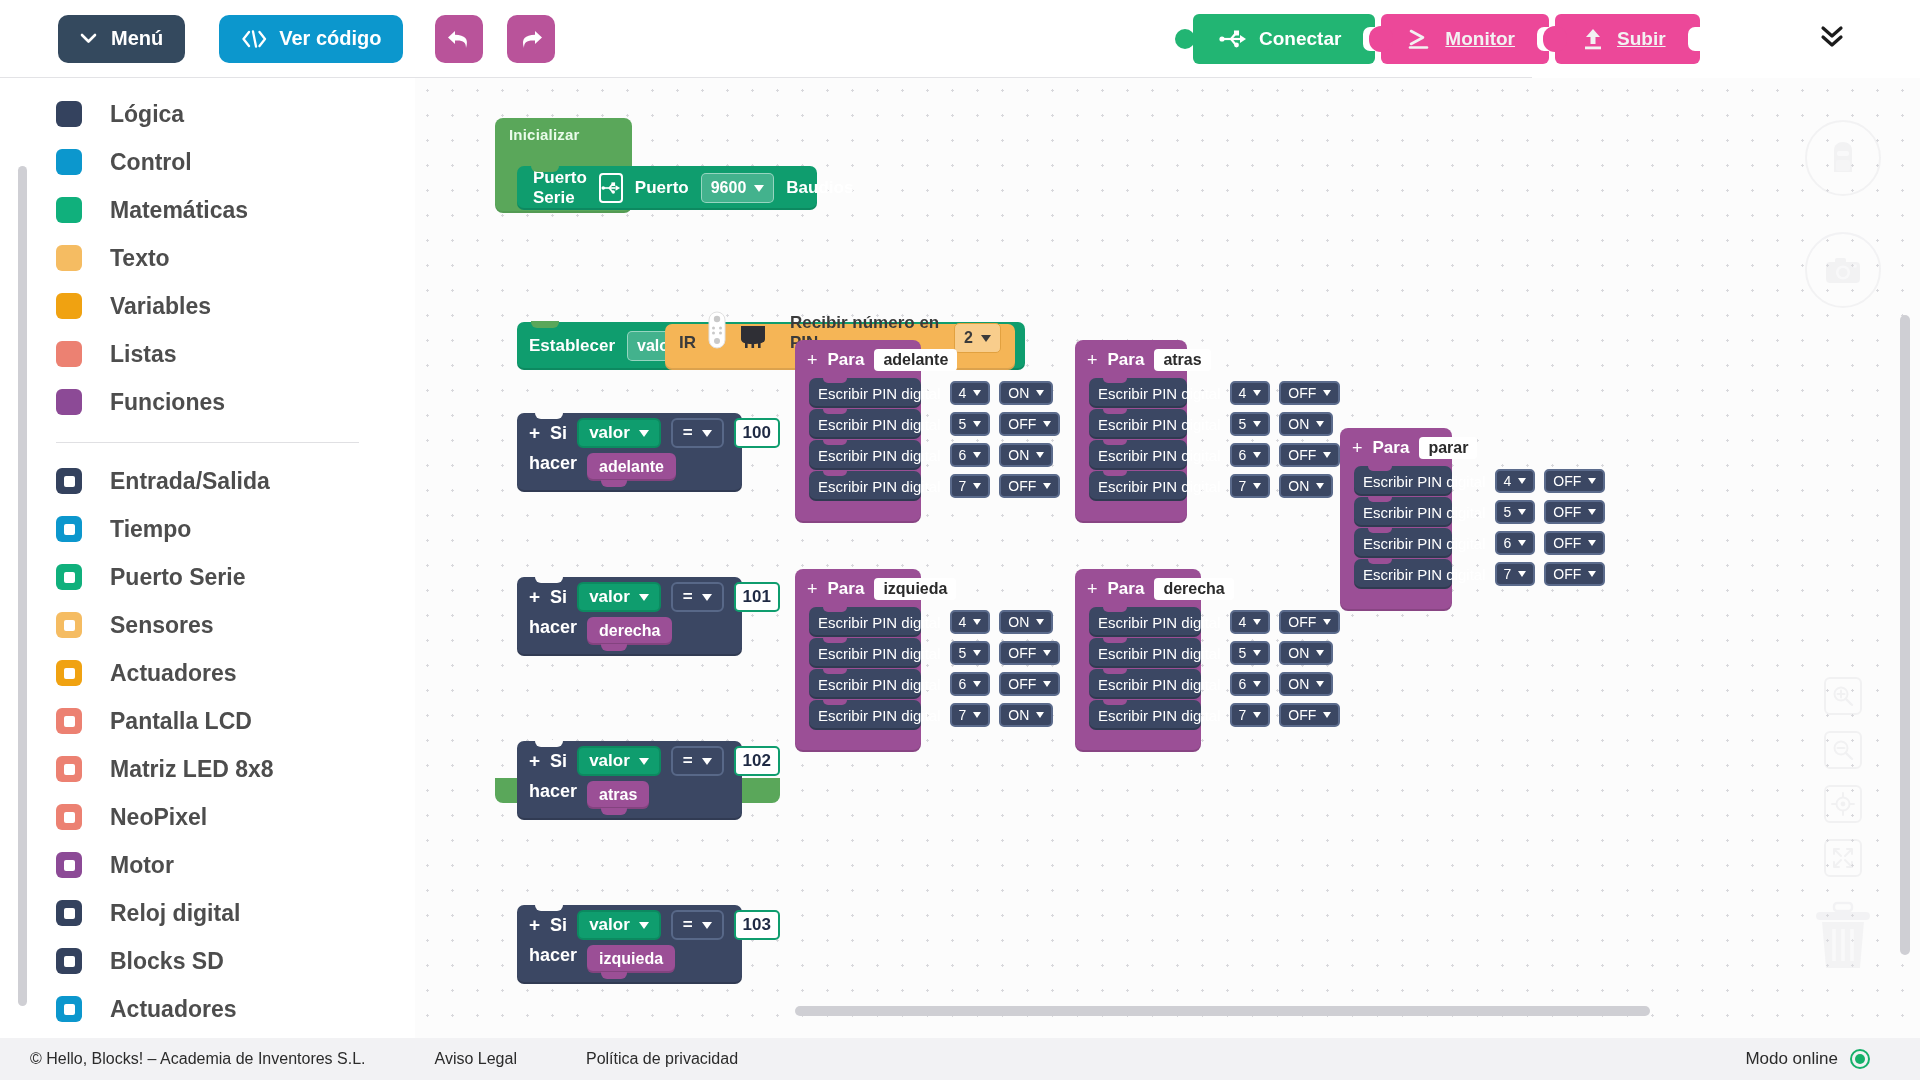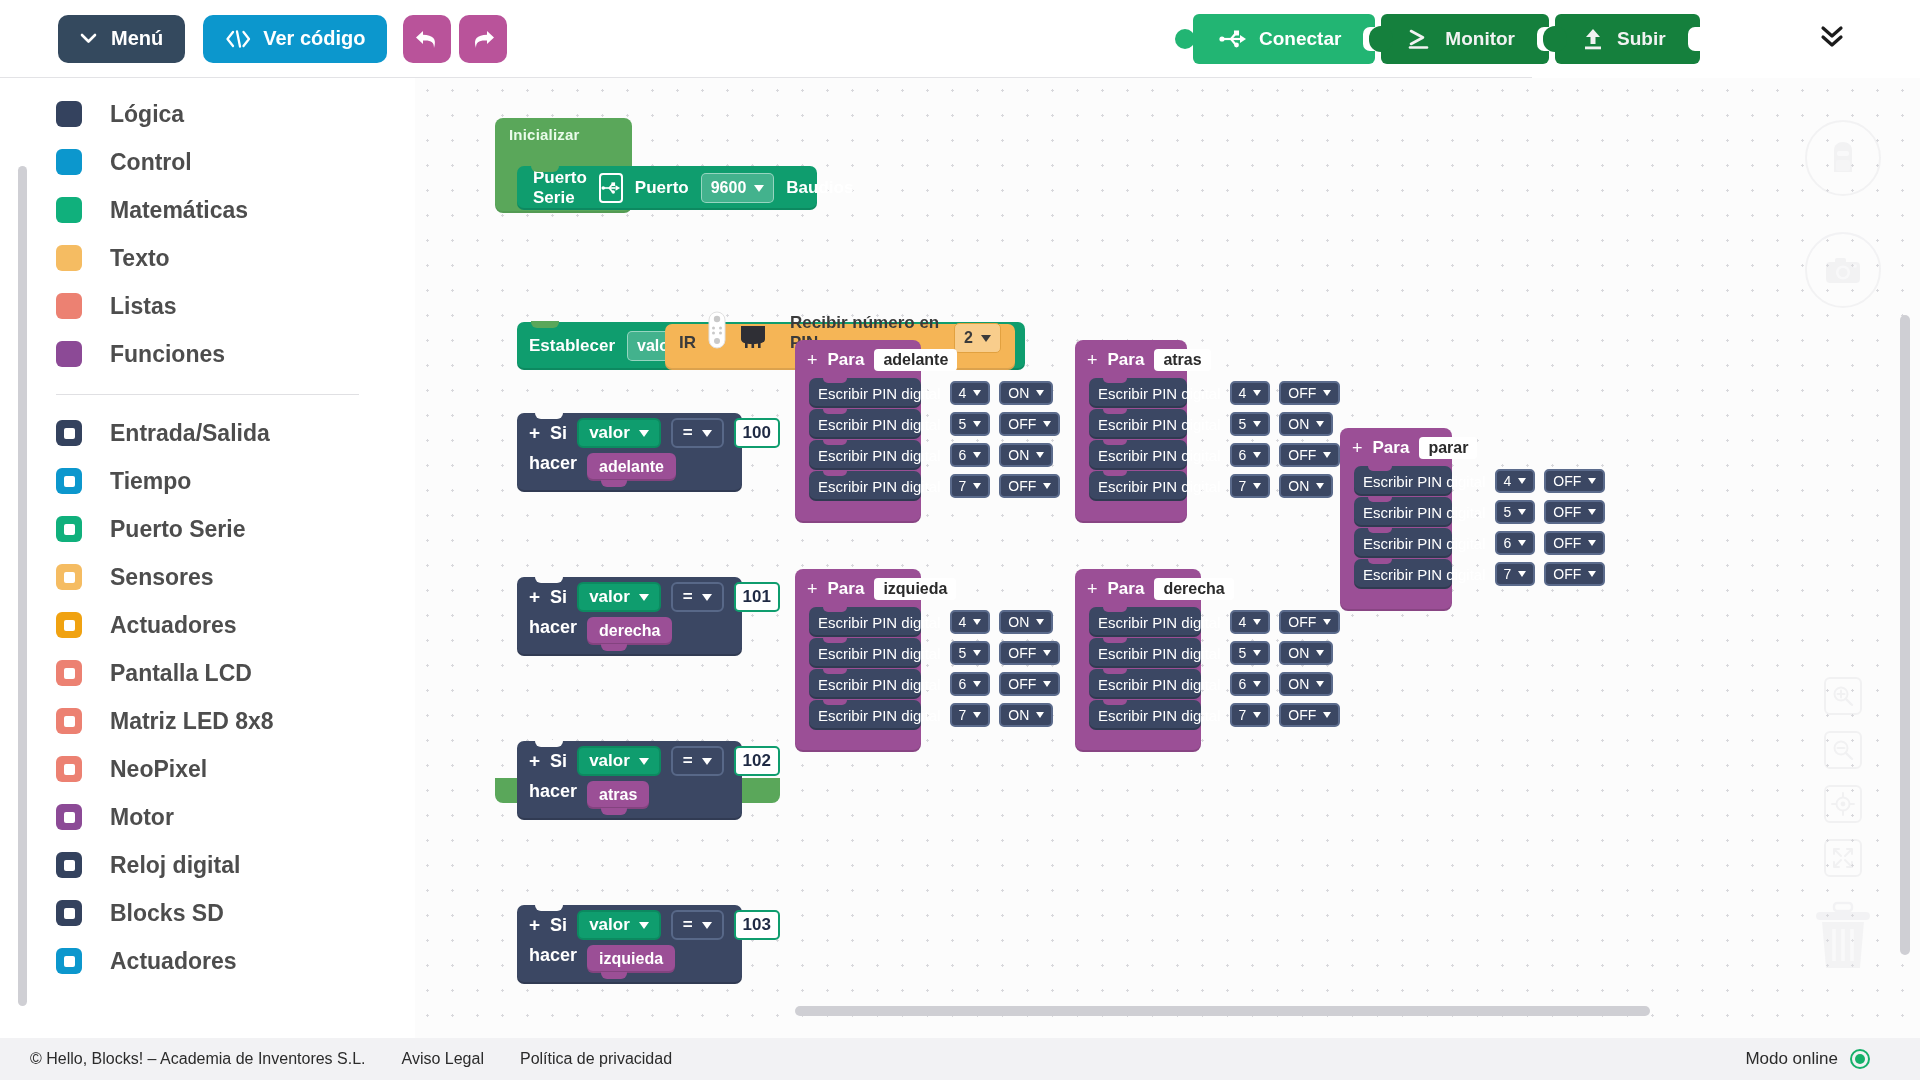--- a/index.html
+++ b/index.html
@@ -7,21 +7,21 @@
     width: 1920px; height: 1080px;
     font-family: "Liberation Sans", sans-serif;
     background: #ffffff; overflow: hidden;
   }
   body { position: relative; }
 
   
   .topbar {
     position: absolute; left: 0; top: 0; width: 1532px; height: 78px;
     background: #fff; border-bottom: 1px solid #e3e3e6;
-    display: flex; align-items: center; z-index: 40;
+    display: flex; align-items: center; z-index: 40; gap: 16px;
   }
   .btn-menu {
     margin-left: 58px; height: 48px; padding: 0 22px;
     background: #34495e; color: #fff; border-radius: 10px;
     display: flex; align-items: center; gap: 14px;
     font-size: 20px; font-weight: bold; cursor: pointer;
   }
   .btn-code {
     margin-left: 18px; height: 48px; padding: 0 22px;
     background: #0c97cd; color: #fff; border-radius: 10px;
@@ -40,21 +40,21 @@
     width: 20px; height: 20px; border-radius: 50%;
     background: #22b573; margin-right: -2px;
   }
   .puzzle {
     position: relative; height: 50px; padding: 0 34px 0 26px;
     display: flex; align-items: center; gap: 12px;
     color: #fff; font-size: 19px; font-weight: bold;
     border-radius: 6px; cursor: pointer;
   }
   .puzzle.green { background: #22b573; }
-  .puzzle.grey  { background: #15803d; color: #f2f2f2; }
+  .puzzle.grey  { background: #ec4899; color: #f2f2f2; text-decoration: underline; }
   .puzzle::after {          
     content: ""; position: absolute; right: -1px; top: 50%;
     transform: translateY(-50%);
     width: 13px; height: 24px; background: #fff;
     border-radius: 7px 0 0 7px;
   }
   .puzzle.notch-left::before {  
     content: ""; position: absolute; left: -12px; top: 50%;
     transform: translateY(-50%);
     width: 24px; height: 26px; background: inherit; border-radius: 13px;
@@ -215,21 +215,21 @@
     position:absolute; left:1900px; top:315px; width:10px; height:640px;
     background:#cfcfd4; border-radius:6px; cursor:pointer; z-index:30;
   }
 
   
   .footer {
     position:absolute; left:0; top:1038px; width:1920px; height:42px;
     background:#f2f2f4; display:flex; align-items:center; z-index:45;
   }
   .foot-copy { margin-left:30px; font-size:16px; color:#2b2b2b; }
-  .foot-link { margin-left:36px; font-size:16px; color:#2b2b2b; cursor:pointer; }
+  .foot-link { margin-left:69px; font-size:16px; color:#2b2b2b; cursor:pointer; }
   .foot-right { position:absolute; right:50px; display:flex; align-items:center; gap:12px; }
   .foot-right span { font-size:17px; color:#2b2b2b; font-weight:normal; }
   .online-dot {
     width:20px; height:20px; border-radius:50%; border:2.5px solid #16b06a;
     display:flex; align-items:center; justify-content:center;
   }
   .online-dot i { width:10px;height:10px;border-radius:50%;background:#16b06a;display:block; }
 </style>
 </head>
 <body>
@@ -313,20 +313,24 @@
         <div class="sb-swatch" style="background: rgb(12, 151, 205);"></div>
         <div class="sb-label">Control</div>
       </div>
       <div class="sb-item">
         <div class="sb-swatch" style="background: rgb(16, 176, 124);"></div>
         <div class="sb-label">Matemáticas</div>
       </div>
       <div class="sb-item">
         <div class="sb-swatch" style="background: rgb(245, 188, 98);"></div>
         <div class="sb-label">Texto</div>
+      </div>
+      <div class="sb-item">
+        <div class="sb-swatch" style="background: rgb(240, 162, 17);"></div>
+        <div class="sb-label">Variables</div>
       </div>
       <div class="sb-item">
         <div class="sb-swatch" style="background: rgb(236, 129, 114);"></div>
         <div class="sb-label">Listas</div>
       </div>
       <div class="sb-item">
         <div class="sb-swatch" style="background: rgb(140, 74, 150);"></div>
         <div class="sb-label">Funciones</div>
       </div>
     </div>

